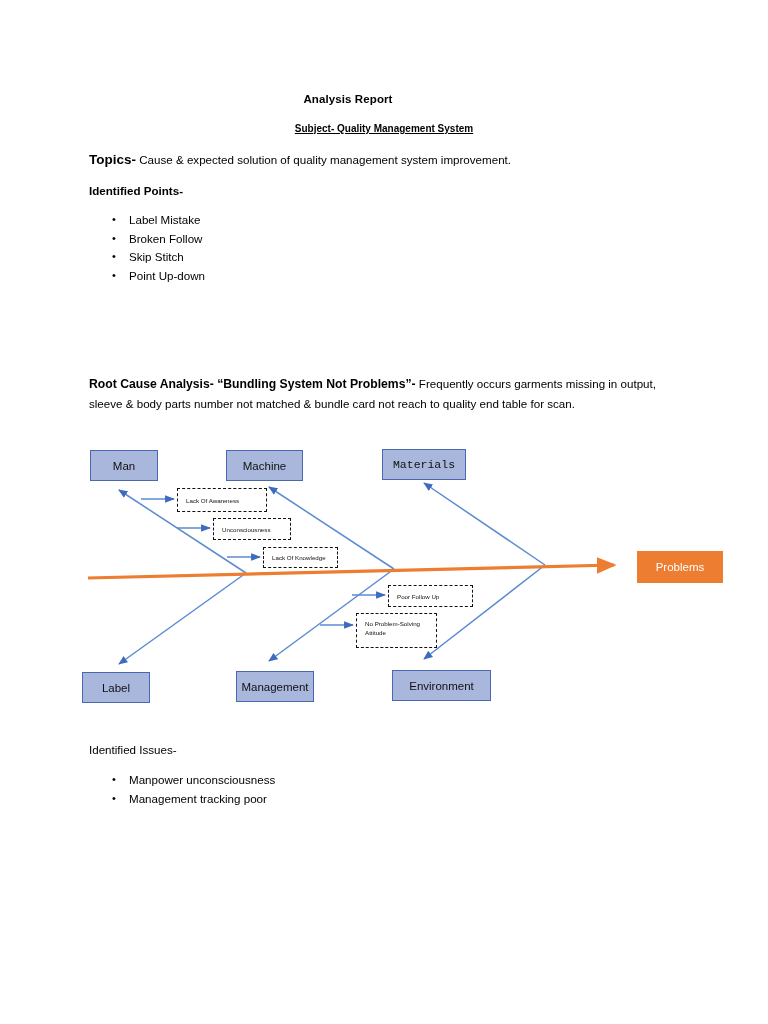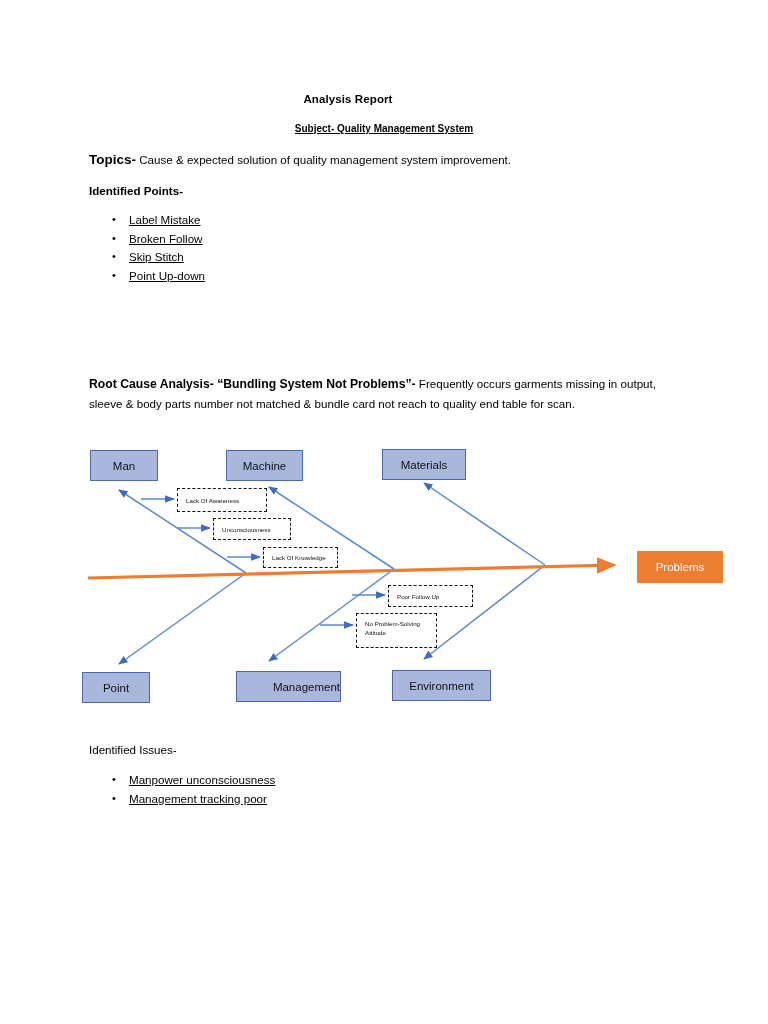--- a/index.html
+++ b/index.html
@@ -65,21 +65,20 @@
     position: absolute;
     margin: 0;
     padding: 0;
     list-style: none;
     font-size: 11.6px;
   }
   .bullet-list li {
     position: relative;
     padding-left: 31px;
     line-height: 18.7px;
-    text-decoration: underline;
   }
   .bullet-list li::before {
     content: "\2022";
     position: absolute;
     left: 14px;
     top: -1px;
     font-size: 11px;
   }
   #points-list { left: 98px; top: 211px; }
 
@@ -198,28 +197,28 @@
 
     <line x1="88" y1="578" x2="614" y2="565" stroke="#ed7d31" stroke-width="3.2" marker-end="url(#spineArrow)"></line>
   </svg>
 
   <div class="cat-box" style="left:90px; top:450px; width:68px; height:31px;">
     <span>Man</span>
   </div>
   <div class="cat-box" style="left:226px; top:450px; width:77px; height:31px;">
     <span>Machine</span>
   </div>
-  <div class="cat-box" style="left:382px; top:449px; width:84px; height:31px;">
+  <div class="cat-box" style="left:382px; top:449px; width:84px; height:31px;font-family:Liberation Mono, monospace;">
     <span>Materials</span>
   </div>
 
   <div class="cat-box" style="left:82px; top:672px; width:68px; height:31px;">
-    <span>Point</span>
-  </div>
-  <div class="cat-box" style="left:236px; top:671px; width:105px; height:31px;justify-content:flex-end;">
+    <span>Label</span>
+  </div>
+  <div class="cat-box" style="left:236px; top:671px; width:78px; height:31px;">
     <span>Management</span>
   </div>
   <div class="cat-box" style="left:392px; top:670px; width:99px; height:31px;align-items:center;">
     <span>Environment</span>
   </div>
 
   <div class="sub-box" style="left:177px; top:488px; width:90px; height:24px;">
     <span>Lack Of Awareness</span>
   </div>
   <div class="sub-box" style="left:213px; top:518px; width:78px; height:22px;">

